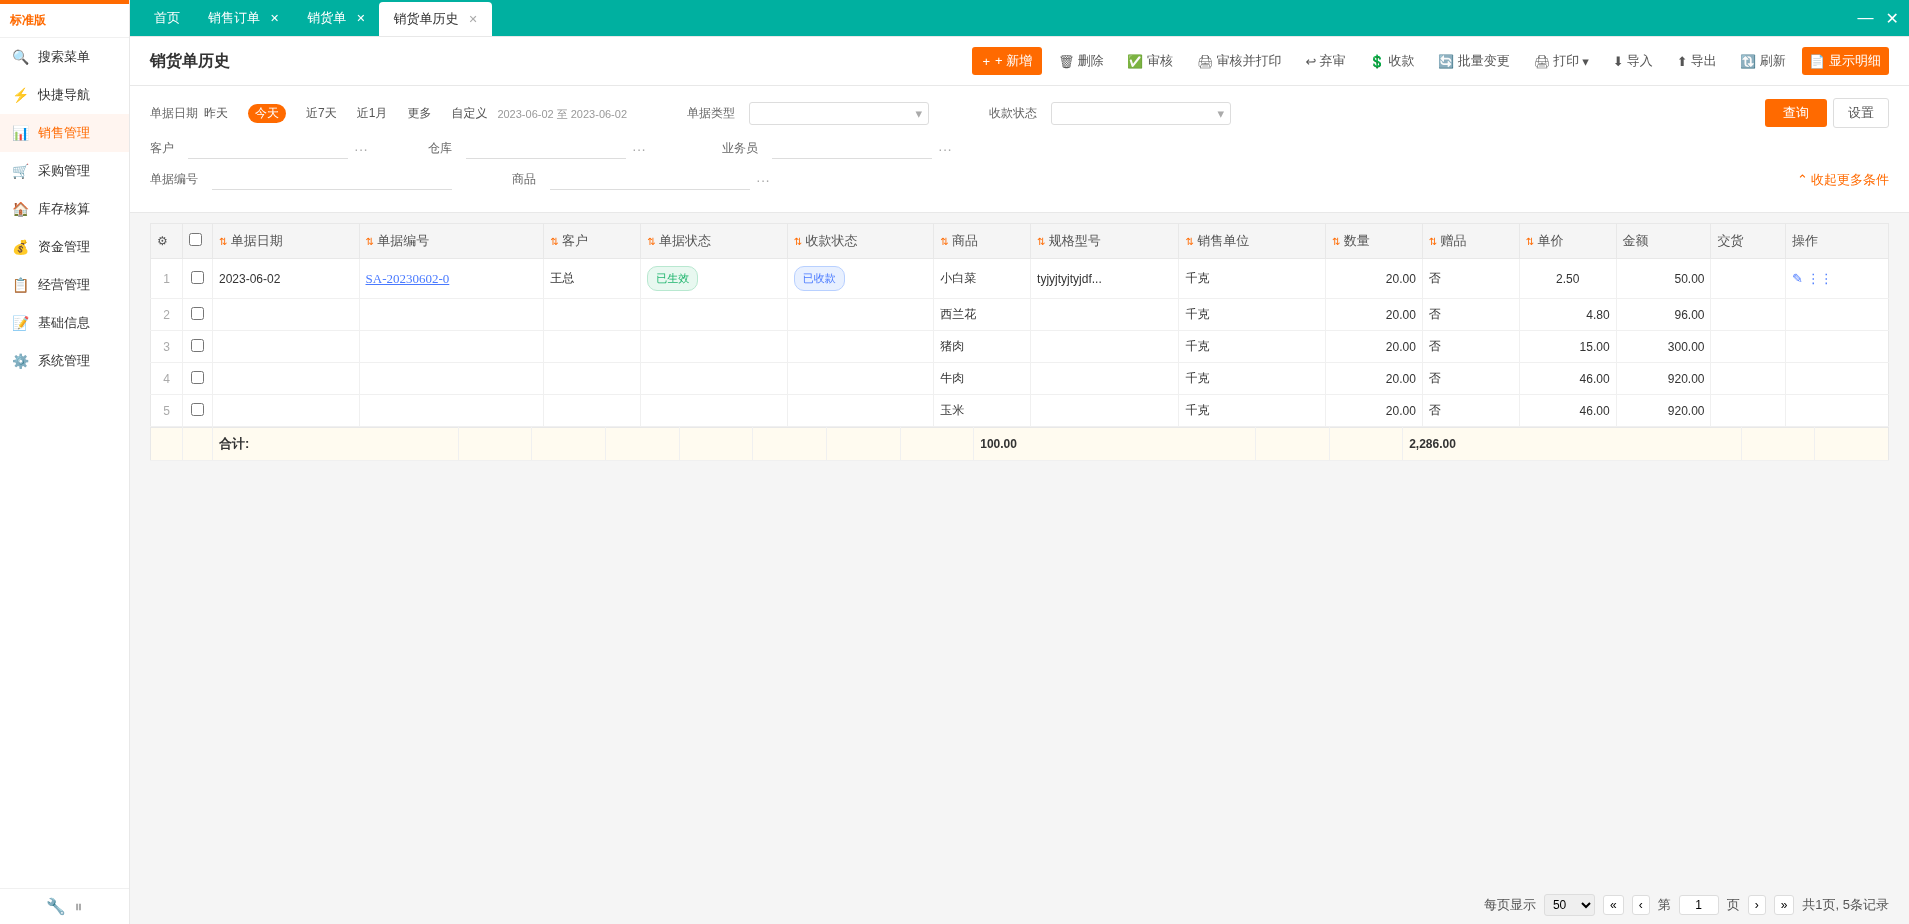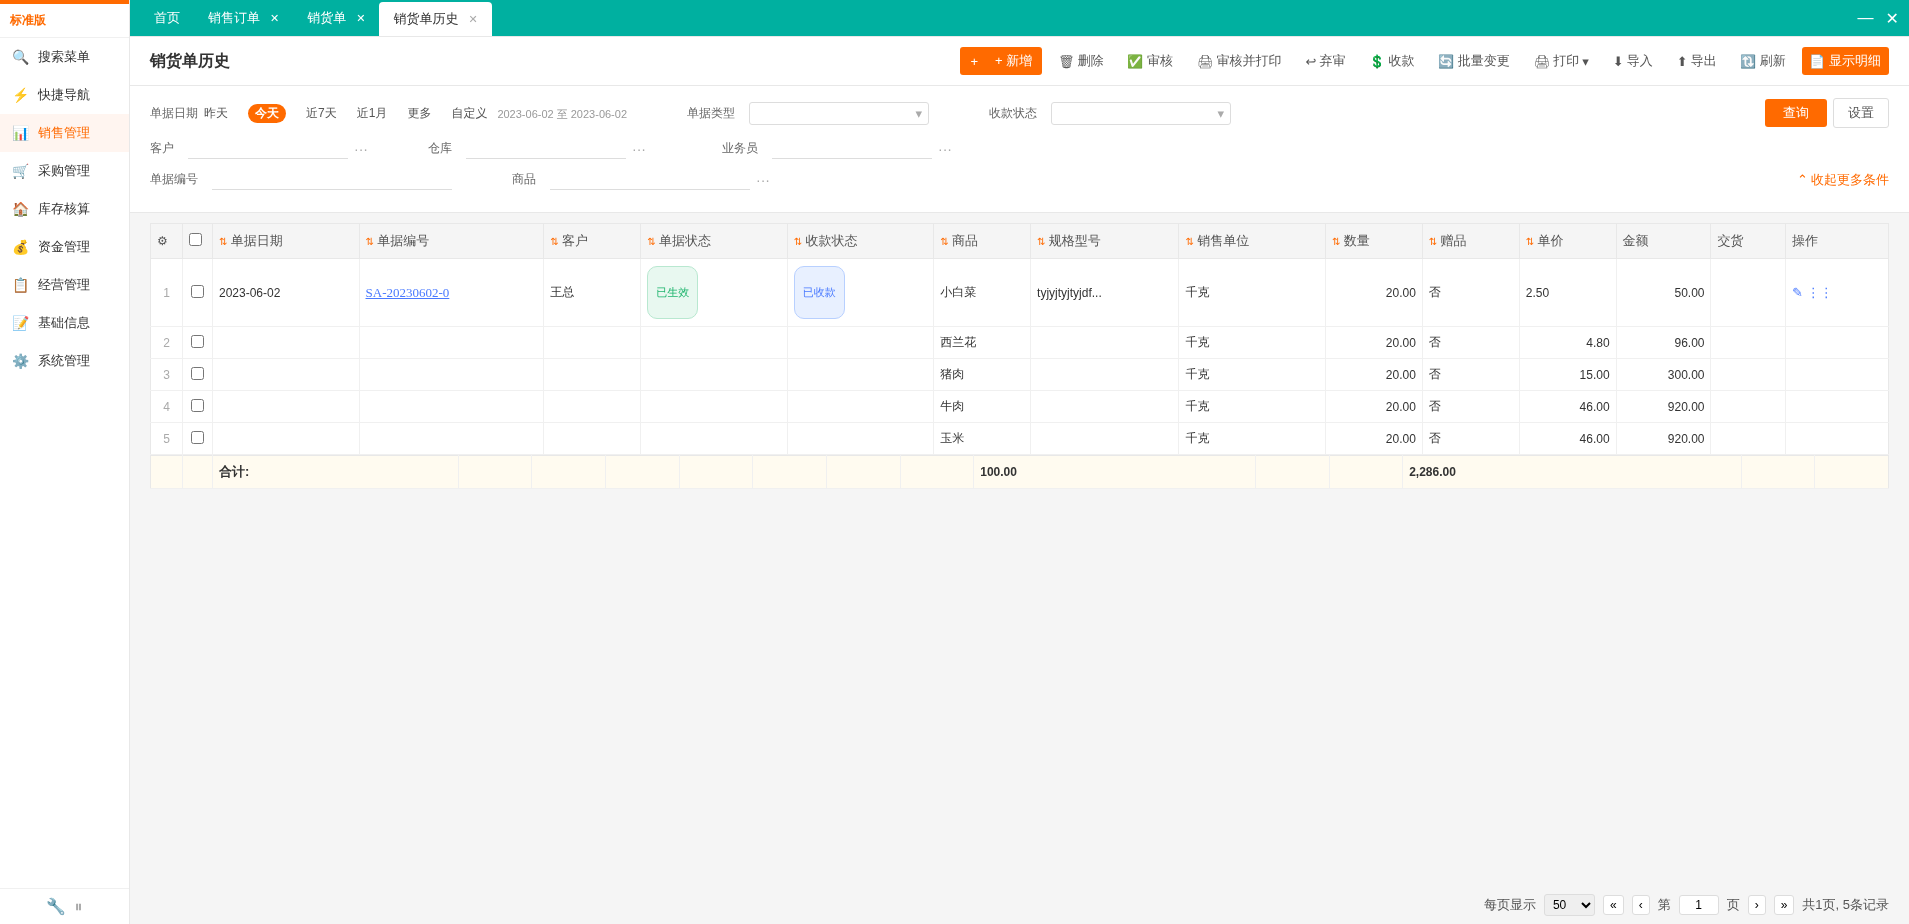--- a/index.html
+++ b/index.html
@@ -34,37 +34,37 @@
 
     
     .filter-area { background: #fff; padding: 12px 20px; border-bottom: 1px solid #e8e8e8; }
     .filter-row { display: flex; align-items: center; gap: 20px; margin-bottom: 10px; flex-wrap: wrap; }
     .filter-item { display: flex; align-items: center; gap: 6px; }
     .filter-label { color: #666; white-space: nowrap; font-size: 12px; }
     .filter-input { border: none; border-bottom: 1px solid #ddd; padding: 3px 6px; font-size: 12px; color: #333; min-width: 120px; outline: none; background: transparent; }
     .filter-dots { color: #aaa; cursor: pointer; font-size: 14px; }
     .date-shortcuts { display: flex; gap: 20px; align-items: center; }
     .date-shortcut { font-size: 12px; color: #555; cursor: pointer; }
-    .date-shortcut.active { color: #ff6a00; background: #fff5f0; border-radius: 10px; padding: 1px 6px; font-weight: bold; }
+    .date-shortcut.active { color: #ff6a00; background: #fff5f0; border-radius: 10px; padding: 1px 6px; }
     .date-range { font-size: 11px; color: #999; margin-top: 2px; }
     .filter-select { display: flex; align-items: center; border: 1px solid #ddd; border-radius: 3px; padding: 3px 6px; min-width: 160px; cursor: pointer; background: #fff; font-size: 12px; color: #555; }
     .filter-select .chevron { margin-left: auto; color: #aaa; }
     .collapse-btn { display: flex; align-items: center; gap: 3px; color: #ff6a00; cursor: pointer; font-size: 12px; }
 
     
     .table-area { flex: 1; padding: 10px 20px 0; overflow: hidden; display: flex; flex-direction: column; }
     .data-table { width: 100%; border-collapse: collapse; background: #fff; border: 1px solid #e8e8e8; }
     .data-table th { background: #f5f5f5; padding: 8px 6px; text-align: left; font-size: 12px; color: #555; border-bottom: 1px solid #e8e8e8; border-right: 1px solid #e8e8e8; white-space: nowrap; font-weight: normal; }
     .data-table th:last-child { border-right: none; }
     .data-table td { padding: 7px 6px; font-size: 12px; color: #333; border-bottom: 1px solid #f0f0f0; border-right: 1px solid #f0f0f0; white-space: nowrap; }
     .data-table td:last-child { border-right: none; }
     .sort-icon { color: #ff6a00; font-size: 10px; }
     .settings-icon-th { width: 32px; text-align: center; }
     .checkbox-th { width: 30px; text-align: center; }
-    .status-badge { display: inline-block; padding: 18px 8px; border-radius: 10px; font-size: 11px; }
+    .status-badge { display: inline-block; padding: 4px 8px; border-radius: 10px; font-size: 11px; }
     .badge-green { background: #e8f8f0; color: #20b56e; border: 1px solid #b8e8d0; }
     .badge-blue { background: #e8f0ff; color: #4a7aff; border: 1px solid #b8d0ff; }
     .link-text { color: #4a7aff; cursor: pointer; text-decoration: underline; font-family: Liberation Serif, serif; }
 
     
     .table-footer { display: flex; align-items: center; justify-content: flex-end; gap: 8px; padding: 8px 0; font-size: 12px; color: #555; }
     .page-size-select { border: 1px solid #ddd; border-radius: 3px; padding: 2px 4px; font-size: 12px; }
     .pager-btn { border: 1px solid #ddd; border-radius: 3px; padding: 2px 6px; cursor: pointer; background: #fff; font-size: 12px; }
     .pager-input { width: 40px; border: 1px solid #ddd; border-radius: 3px; text-align: center; padding: 2px; font-size: 12px; }
 
@@ -145,21 +145,21 @@
     </div>
   </div>
 
   <div class="content">
 
     <div class="page-header">
       <div class="page-title">销货单历史</div>
       <div class="toolbar">
         <button class="tool-btn primary">
           <span>+</span>
-          <span style="margin-left:14px;">+ 新增</span>
+          <span style="margin-left:2px;">+ 新增</span>
         </button>
         <button class="tool-btn">
           <span>🗑</span>
           <span>删除</span>
         </button>
         <button class="tool-btn">
           <span>✅</span>
           <span>审核</span>
         </button>
         <button class="tool-btn">
@@ -315,21 +315,21 @@
     <td>2023-06-02</td>
     <td><a class="link-text">SA-20230602-0</a></td>
     <td>王总</td>
     <td><span class="status-badge badge-green">已生效</span></td>
     <td><span class="status-badge badge-blue">已收款</span></td>
     <td>小白菜</td>
     <td>tyjyjtyjtyjdf...</td>
     <td>千克</td>
     <td style="text-align:right;">20.00</td>
     <td>否</td>
-    <td style="text-align:left;">2.50</td>
+    <td style="text-align:center;">2.50</td>
     <td style="text-align:right;">50.00</td>
     <td></td>
     <td>
       <span style="color:#4a7aff;cursor:pointer;margin-right:4px;">✎</span><span style="color:#4a7aff;cursor:pointer;">⋮⋮</span>
     </td>
   </tr>
               <tr>
     <td style="text-align:center;color:#aaa;">2</td>
     <td style="text-align:center;"><input type="checkbox" style=""></td>
     <td></td>

